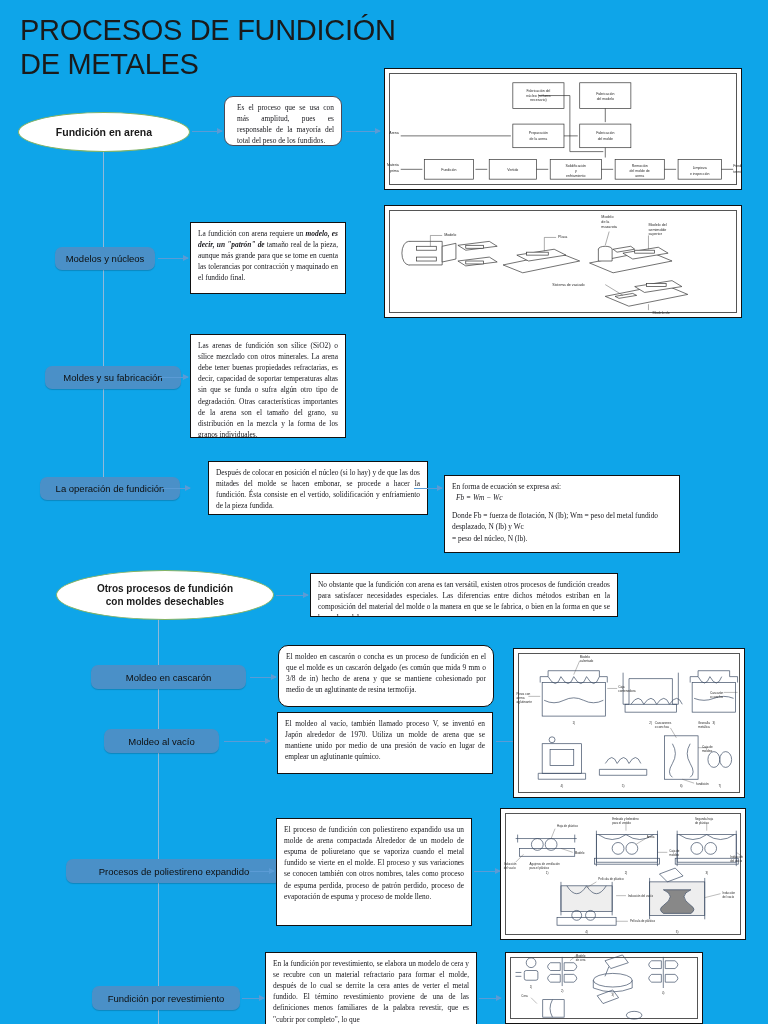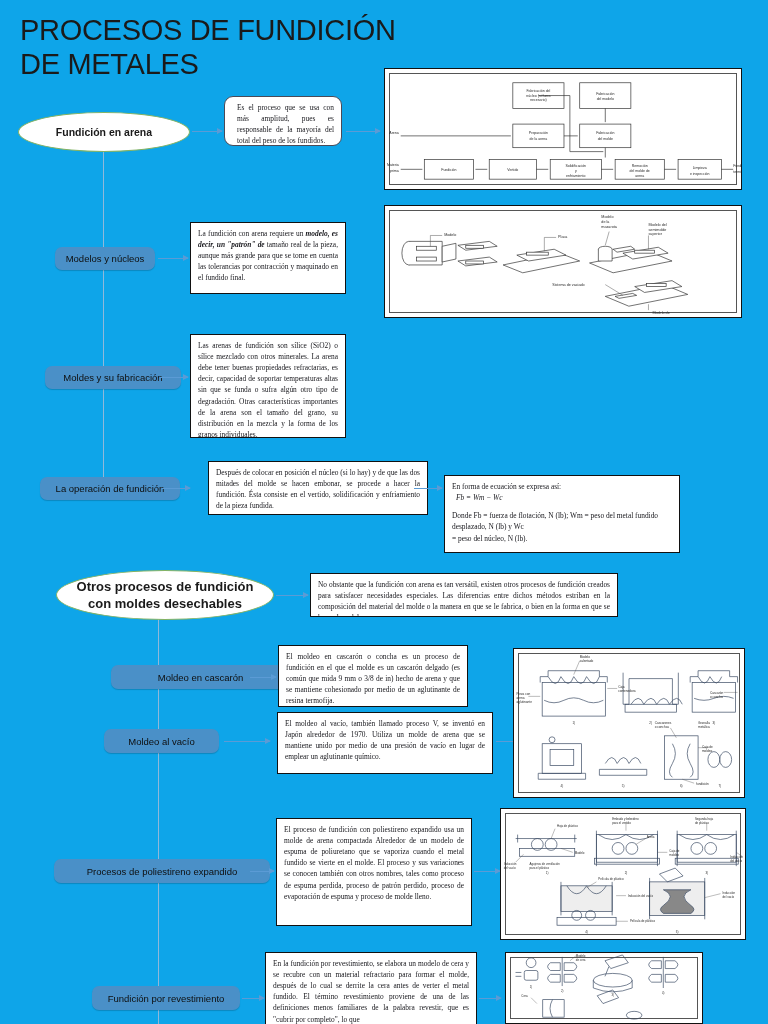--- a/index.html
+++ b/index.html
@@ -271,47 +271,47 @@
         <text x="266" y="25">semimolde</text>
         <text x="266" y="30">superior</text>
         <text x="168" y="81">Sistema de vaciado</text>
         <text x="270" y="110">Modelo de</text>
       </g>
     </svg>
   </div>
 
   <div class="vline" style="left:158px; top:617px; height:407px;"></div>
 
-  <div class="oval" style="left:56px; top:570px; width:218px; height:50px; font-size:13px; flex-direction:column; line-height:1.32;">
+  <div class="oval" style="left:56px; top:570px; width:218px; height:50px; font-size:10px; flex-direction:column; line-height:1.32;">
     <span>Otros procesos de fundición</span>
     <span>con moldes desechables</span>
   </div>
   <div class="arrow" style="left:276px; top:595px; width:32px;"></div>
   <div class="tbox" style="left:310px; top:573px; width:308px; height:44px;">
     <span>No obstante que la fundición con arena es tan versátil, existen otros procesos de fundición creados para satisfacer necesidades especiales. Las diferencias entre dichos métodos estriban en la composición del material del molde o la manera en que se le fabrica, o bien en la forma en que se hace el modelo.</span>
   </div>
 
-  <div class="bluebox" style="left:91px; top:665px; width:179px; height:24px;margin-left:20px;">
+  <div class="bluebox" style="left:91px; top:665px; width:155px; height:24px;">
     <span>Moldeo en cascarón</span>
   </div>
   <div class="arrow" style="left:250px; top:677px; width:26px;"></div>
-  <div class="tbox" style="left:278px; top:645px; width:190px; height:62px;">
+  <div class="tbox" style="left:278px; top:645px; width:216px; height:62px;border-radius:10px;">
     <span>El moldeo en cascarón o concha es un proceso de fundición en el que el molde es un cascarón delgado (es común que mida 9 mm o 3/8 de in) hecho de arena y que se mantiene cohesionado por medio de un aglutinante de resina termofija.</span>
   </div>
 
   <div class="bluebox" style="left:104px; top:729px; width:115px; height:24px;">
     <span>Moldeo al vacío</span>
   </div>
   <div class="arrow" style="left:224px; top:741px; width:46px;"></div>
   <div class="tbox" style="left:277px; top:712px; width:216px; height:62px;">
     <span>El moldeo al vacío, también llamado proceso V, se inventó en Japón alrededor de 1970. Utiliza un molde de arena que se mantiene unido por medio de una presión de vacío en lugar de emplear un aglutinante químico.</span>
   </div>
   <div class="arrow" style="left:496px; top:741px; width:28px;"></div>
 
-  <div class="bluebox" style="left:54px; top:859px; width:216px; height:24px;">
+  <div class="bluebox" style="left:66px; top:859px; width:216px; height:24px;">
     <span>Procesos de poliestireno expandido</span>
   </div>
   <div class="arrow" style="left:250px; top:871px; width:24px;"></div>
   <div class="tbox" style="left:276px; top:818px; width:196px; height:108px;">
     <span>El proceso de fundición con poliestireno expandido usa un molde de arena compactada Alrededor de un modelo de espuma de poliuretano que se vaporiza cuando el metal fundido se vierte en el molde. El proceso y sus variaciones se conocen también con otros nombres, tales como proceso de espuma perdida, proceso de patrón perdido, proceso de evaporación de espuma y proceso de molde lleno.</span>
   </div>
   <div class="arrow" style="left:474px; top:871px; width:26px;"></div>
 
   <div class="bluebox" style="left:92px; top:986px; width:148px; height:24px;">
     <span>Fundición por revestimiento</span>

